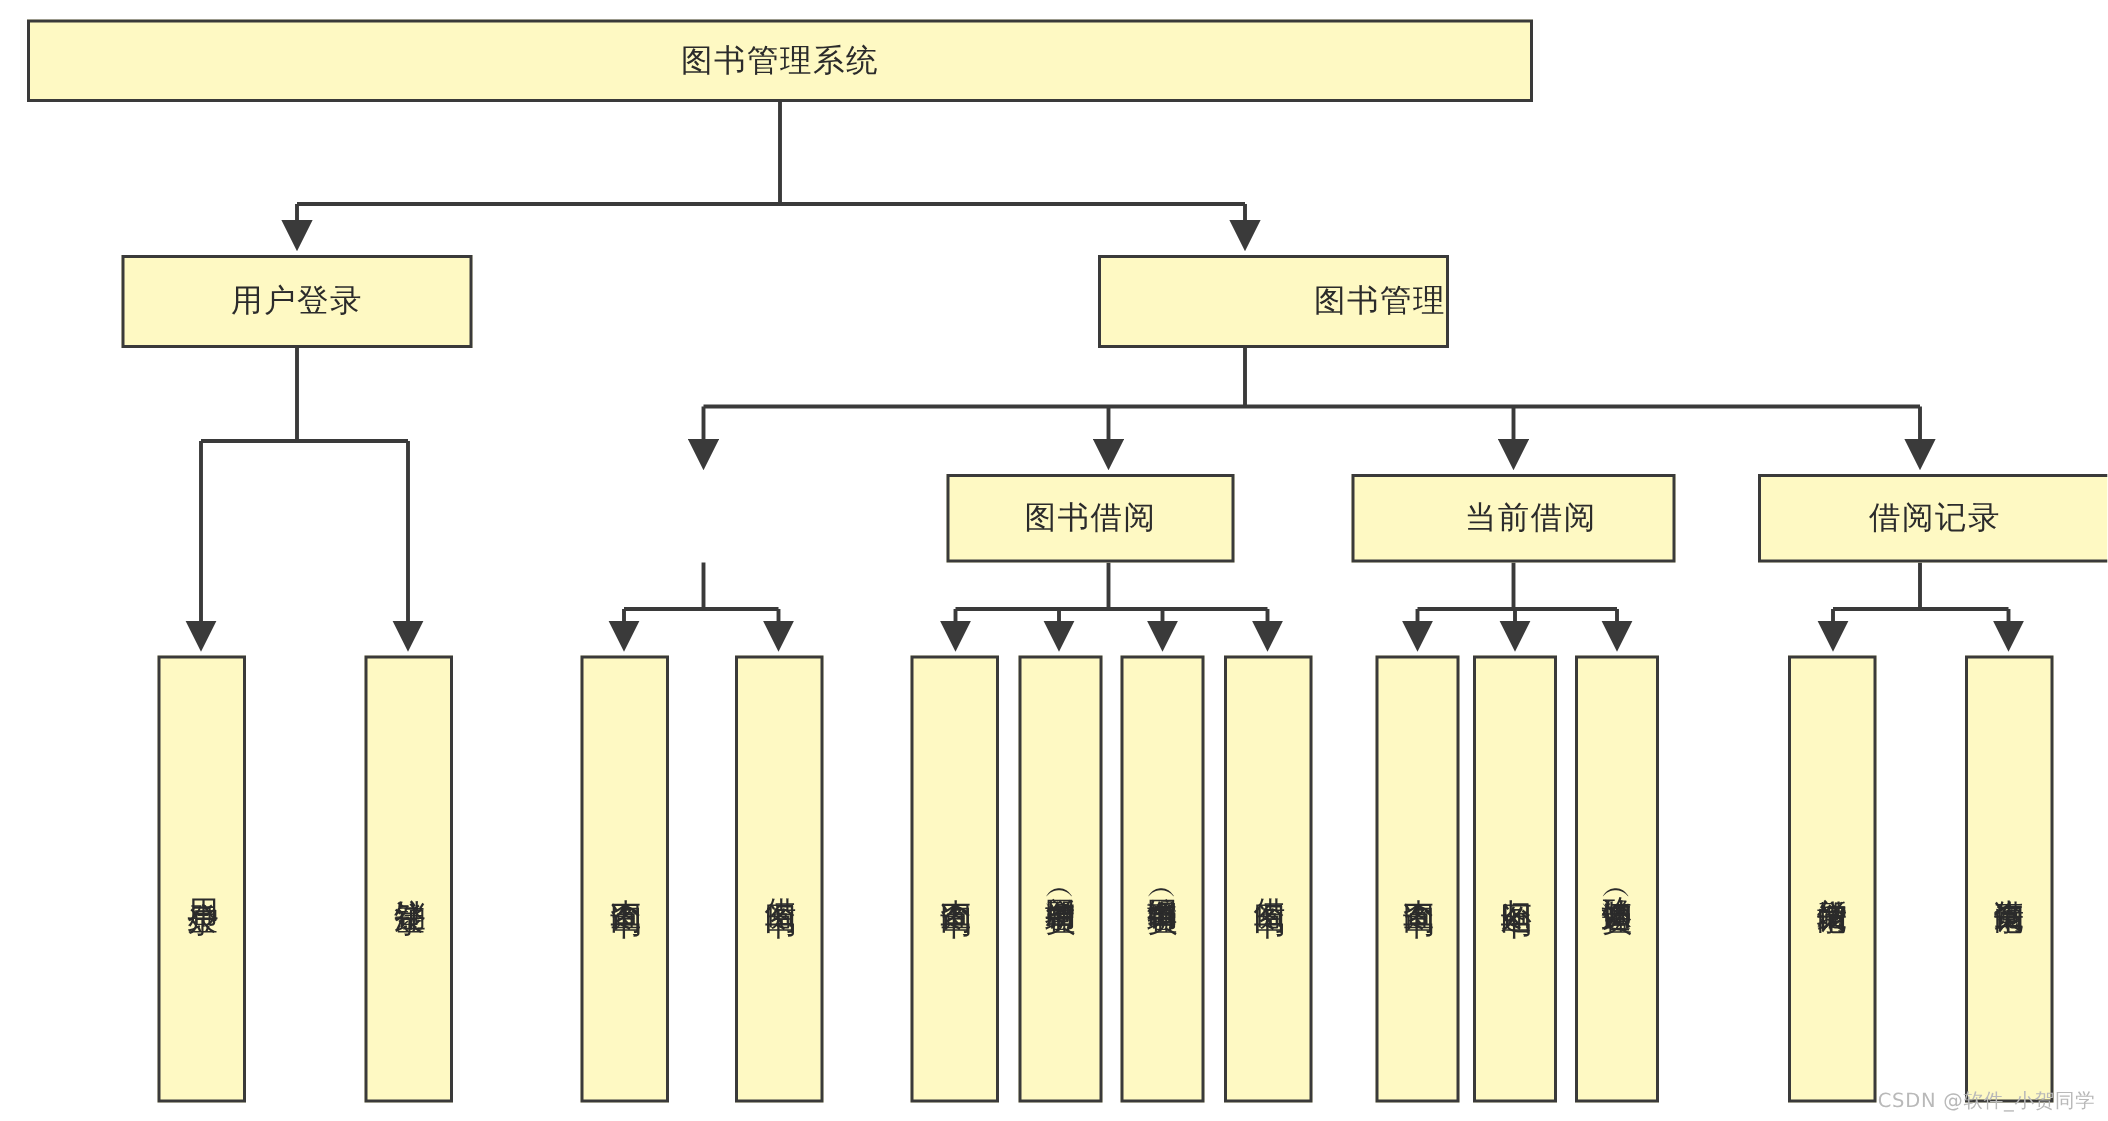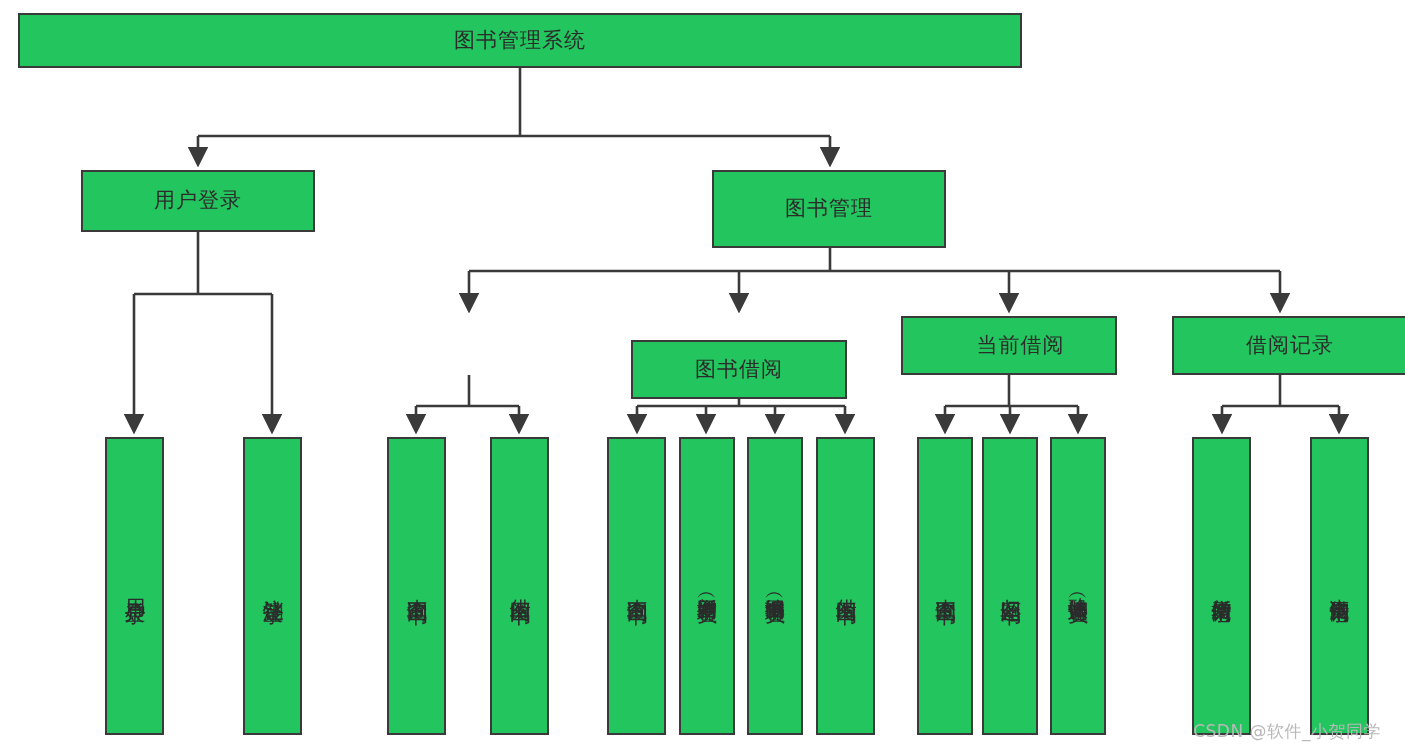--- a/index.html
+++ b/index.html
@@ -22,21 +22,21 @@
     left: 0;
     top: 0;
     width: 1405px;
     height: 747px;
     pointer-events: none;
   }
   .node {
     position: absolute;
     box-sizing: border-box;
     border: 2.5px solid #3a3a3a;
-    background: #22c55e;
+    background: #fef9c3;
     display: flex;
     align-items: center;
     justify-content: center;
     color: #2b2b2b;
   }
   .node.horizontal .label {
     font-size: 21px;
     line-height: 1.1;
     letter-spacing: 1px;
     white-space: nowrap;
@@ -54,23 +54,23 @@
     white-space: nowrap;
     text-align: center;
   }
   .node.vertical.tight .label {
     font-size: 20px;
     line-height: 1.24;
     letter-spacing: 1px;
   }
   .watermark {
     position: absolute;
-    right: 24px;
+    right: 8px;
     bottom: 4px;
-    font-size: 17px;
+    font-size: 13px;
     color: #b9b9b9;
     letter-spacing: 0.5px;
     white-space: nowrap;
     font-family: "DejaVu Sans", "Liberation Sans", sans-serif;
   }
 </style>
 </head>
 <body>
 
 <div id="canvas">
@@ -126,26 +126,26 @@
   </svg>
 
   <div class="node horizontal" style="left:18px; top:13px; width:1004px; height:55px;">
     <span class="label">图书管理系统</span>
   </div>
 
   <div class="node horizontal" style="left:81px; top:170px; width:234px; height:62px;">
     <span class="label">用户登录</span>
   </div>
 
-  <div class="node horizontal" style="left:712px; top:170px; width:234px; height:78px;">
+  <div class="node horizontal" style="left:732px; top:170px; width:234px; height:62px;justify-content:flex-end;">
     <span class="label">图书管理</span>
   </div>
 
 
-  <div class="node horizontal" style="left:631px; top:316px; width:216px; height:59px;margin-top:24px;">
+  <div class="node horizontal" style="left:631px; top:316px; width:192px; height:59px;">
     <span class="label">图书借阅</span>
   </div>
 
   <div class="node horizontal" style="left:901px; top:316px; width:216px; height:59px;padding-left:23px;">
     <span class="label">当前借阅</span>
   </div>
 
   <div class="node horizontal" style="left:1172px; top:316px; width:236px; height:59px;">
     <span class="label">借阅记录</span>
   </div>

